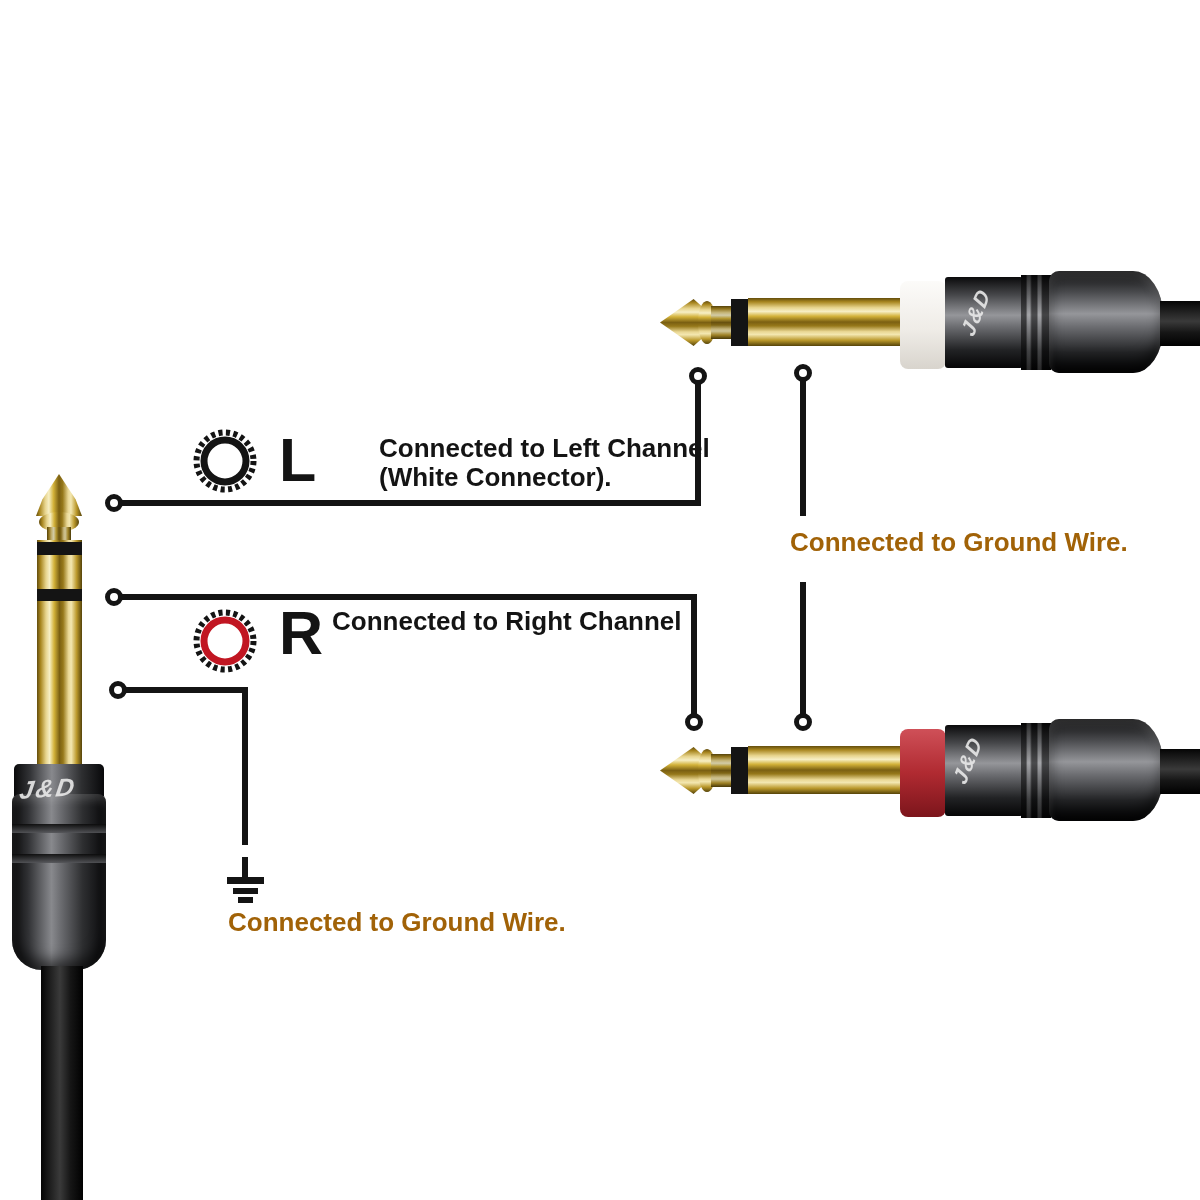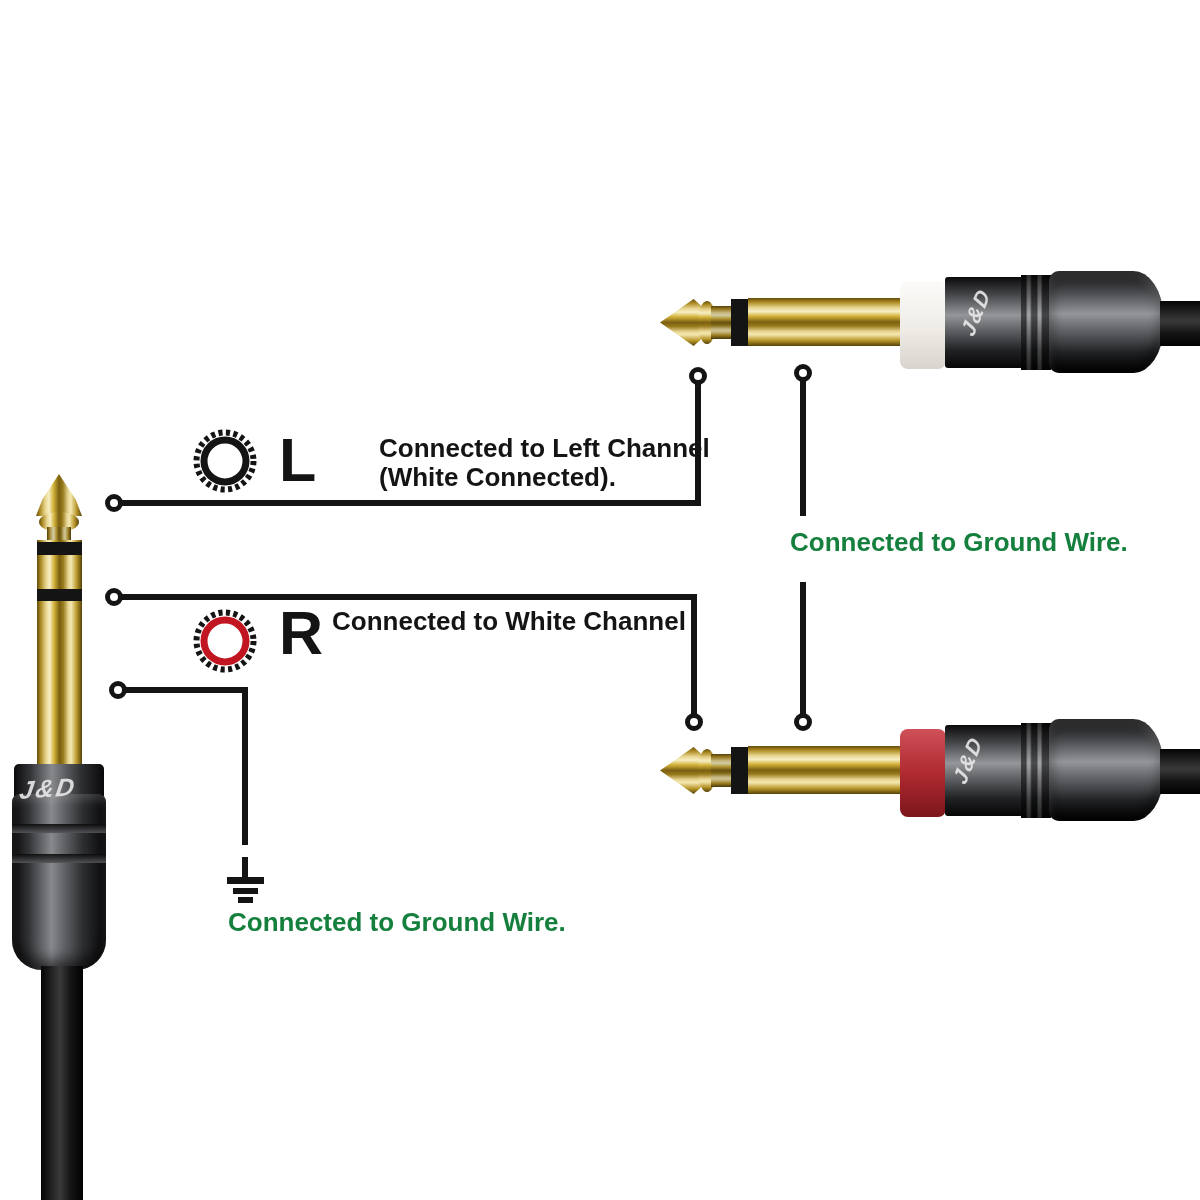--- a/index.html
+++ b/index.html
@@ -4,21 +4,21 @@
 <style>
   html,body{margin:0;padding:0;}
   body{width:1200px;height:1200px;background:#ffffff;font-family:"Liberation Sans",sans-serif;}
   .stage{position:absolute;left:0;top:0;width:1200px;height:1200px;background:#ffffff;overflow:hidden;}
   .abs{position:absolute;}
   .title{position:absolute;left:0;right:0;top:111px;text-align:center;font-size:80px;font-weight:bold;color:#141414;}
   .line{position:absolute;background:#141414;}
   .dot{position:absolute;width:8px;height:8px;border:5px solid #141414;border-radius:50%;background:#ffffff;}
   .ch-letter{position:absolute;font-size:61px;font-weight:bold;color:#141414;line-height:1;}
   .ch-text{position:absolute;font-size:26px;font-weight:bold;color:#141414;line-height:29px;white-space:nowrap;}
-  .gnd-text{position:absolute;font-size:26px;font-weight:bold;color:#15803d;white-space:nowrap;text-align:center;}
+  .gnd-text{position:absolute;font-size:26px;font-weight:bold;color:#a16207;white-space:nowrap;text-align:center;}
   .gold-v{background:linear-gradient(90deg,#634d0d 0%,#a8861f 8%,#e7d48d 20%,#f7efc4 28%,#d3b23a 38%,#7b6012 50%,#96781a 58%,#e9d794 70%,#f3e7b0 76%,#bb992c 88%,#554309 100%);}
   .gold-h{background:linear-gradient(180deg,#634d0d 0%,#a8861f 8%,#e7d48d 20%,#f7efc4 28%,#d3b23a 38%,#7b6012 50%,#96781a 58%,#e9d794 70%,#f3e7b0 76%,#bb992c 88%,#554309 100%);}
   .metal-v{background:linear-gradient(90deg,#0a0a0b 0%,#333437 18%,#88898d 42%,#6b6c70 52%,#2e2f31 75%,#08080a 100%);}
   .metal-h{background:linear-gradient(180deg,#0a0a0b 0%,#47484b 20%,#95969a 42%,#6b6c70 55%,#222325 80%,#050506 100%);}
   .grooves-h{background:linear-gradient(90deg,rgba(0,0,0,.55) 0 16%,rgba(255,255,255,.14) 22% 30%,rgba(0,0,0,.5) 36% 52%,rgba(255,255,255,.14) 58% 66%,rgba(0,0,0,.55) 72% 100%),linear-gradient(180deg,#0a0a0b,#47484b 20%,#95969a 42%,#6b6c70 55%,#222325 80%,#050506);}
   .cable-v{background:linear-gradient(90deg,#050505 0%,#3a3a3a 45%,#161616 70%,#000 100%);}
   .cable-h{background:linear-gradient(180deg,#050505 0%,#3a3a3a 45%,#161616 70%,#000 100%);}
   .ink{background:#141414;}
   .groove{position:absolute;background:linear-gradient(180deg,#0a0a0a,#55565a);opacity:.9;}
   .shade{box-shadow:inset 0 6px 8px rgba(255,255,255,.15), inset 0 -10px 14px rgba(0,0,0,.6);}
@@ -103,30 +103,30 @@
 
   <div class="abs" style="left:193px;top:429px;width:64px;height:64px;">
     <svg width="64" height="64" viewBox="0 0 64 64">
       <circle cx="32" cy="32" r="28.5" fill="none" stroke="#141414" stroke-width="6" stroke-dasharray="4.1 3.4"></circle>
       <circle cx="32" cy="32" r="21" fill="#ffffff" stroke="#141414" stroke-width="7"></circle>
     </svg>
   </div>
   <div class="ch-letter" style="left:279px;top:430px;">L</div>
   <div class="ch-text" style="left:340px;top:434px;margin-left:39px;">
     <div>Connected to Left Channel</div>
-    <div>(White Connected).</div>
+    <div>(White Connector).</div>
   </div>
 
   <div class="abs" style="left:193px;top:609px;width:64px;height:64px;">
     <svg width="64" height="64" viewBox="0 0 64 64">
       <circle cx="32" cy="32" r="28.5" fill="none" stroke="#141414" stroke-width="6" stroke-dasharray="4.1 3.4"></circle>
       <circle cx="32" cy="32" r="21" fill="#ffffff" stroke="#c11622" stroke-width="7"></circle>
     </svg>
   </div>
   <div class="ch-letter" style="left:279px;top:603px;">R</div>
   <div class="ch-text" style="left:332px;top:607px;">
-    <div>Connected to White Channel</div>
+    <div>Connected to Right Channel</div>
   </div>
 
   <div class="gnd-text" style="left:790px;top:527px;width:312px;">Connected to Ground Wire.</div>
   <div class="gnd-text" style="left:228px;top:907px;width:318px;">Connected to Ground Wire.</div>
 
 </div>
 
 </body></html>

